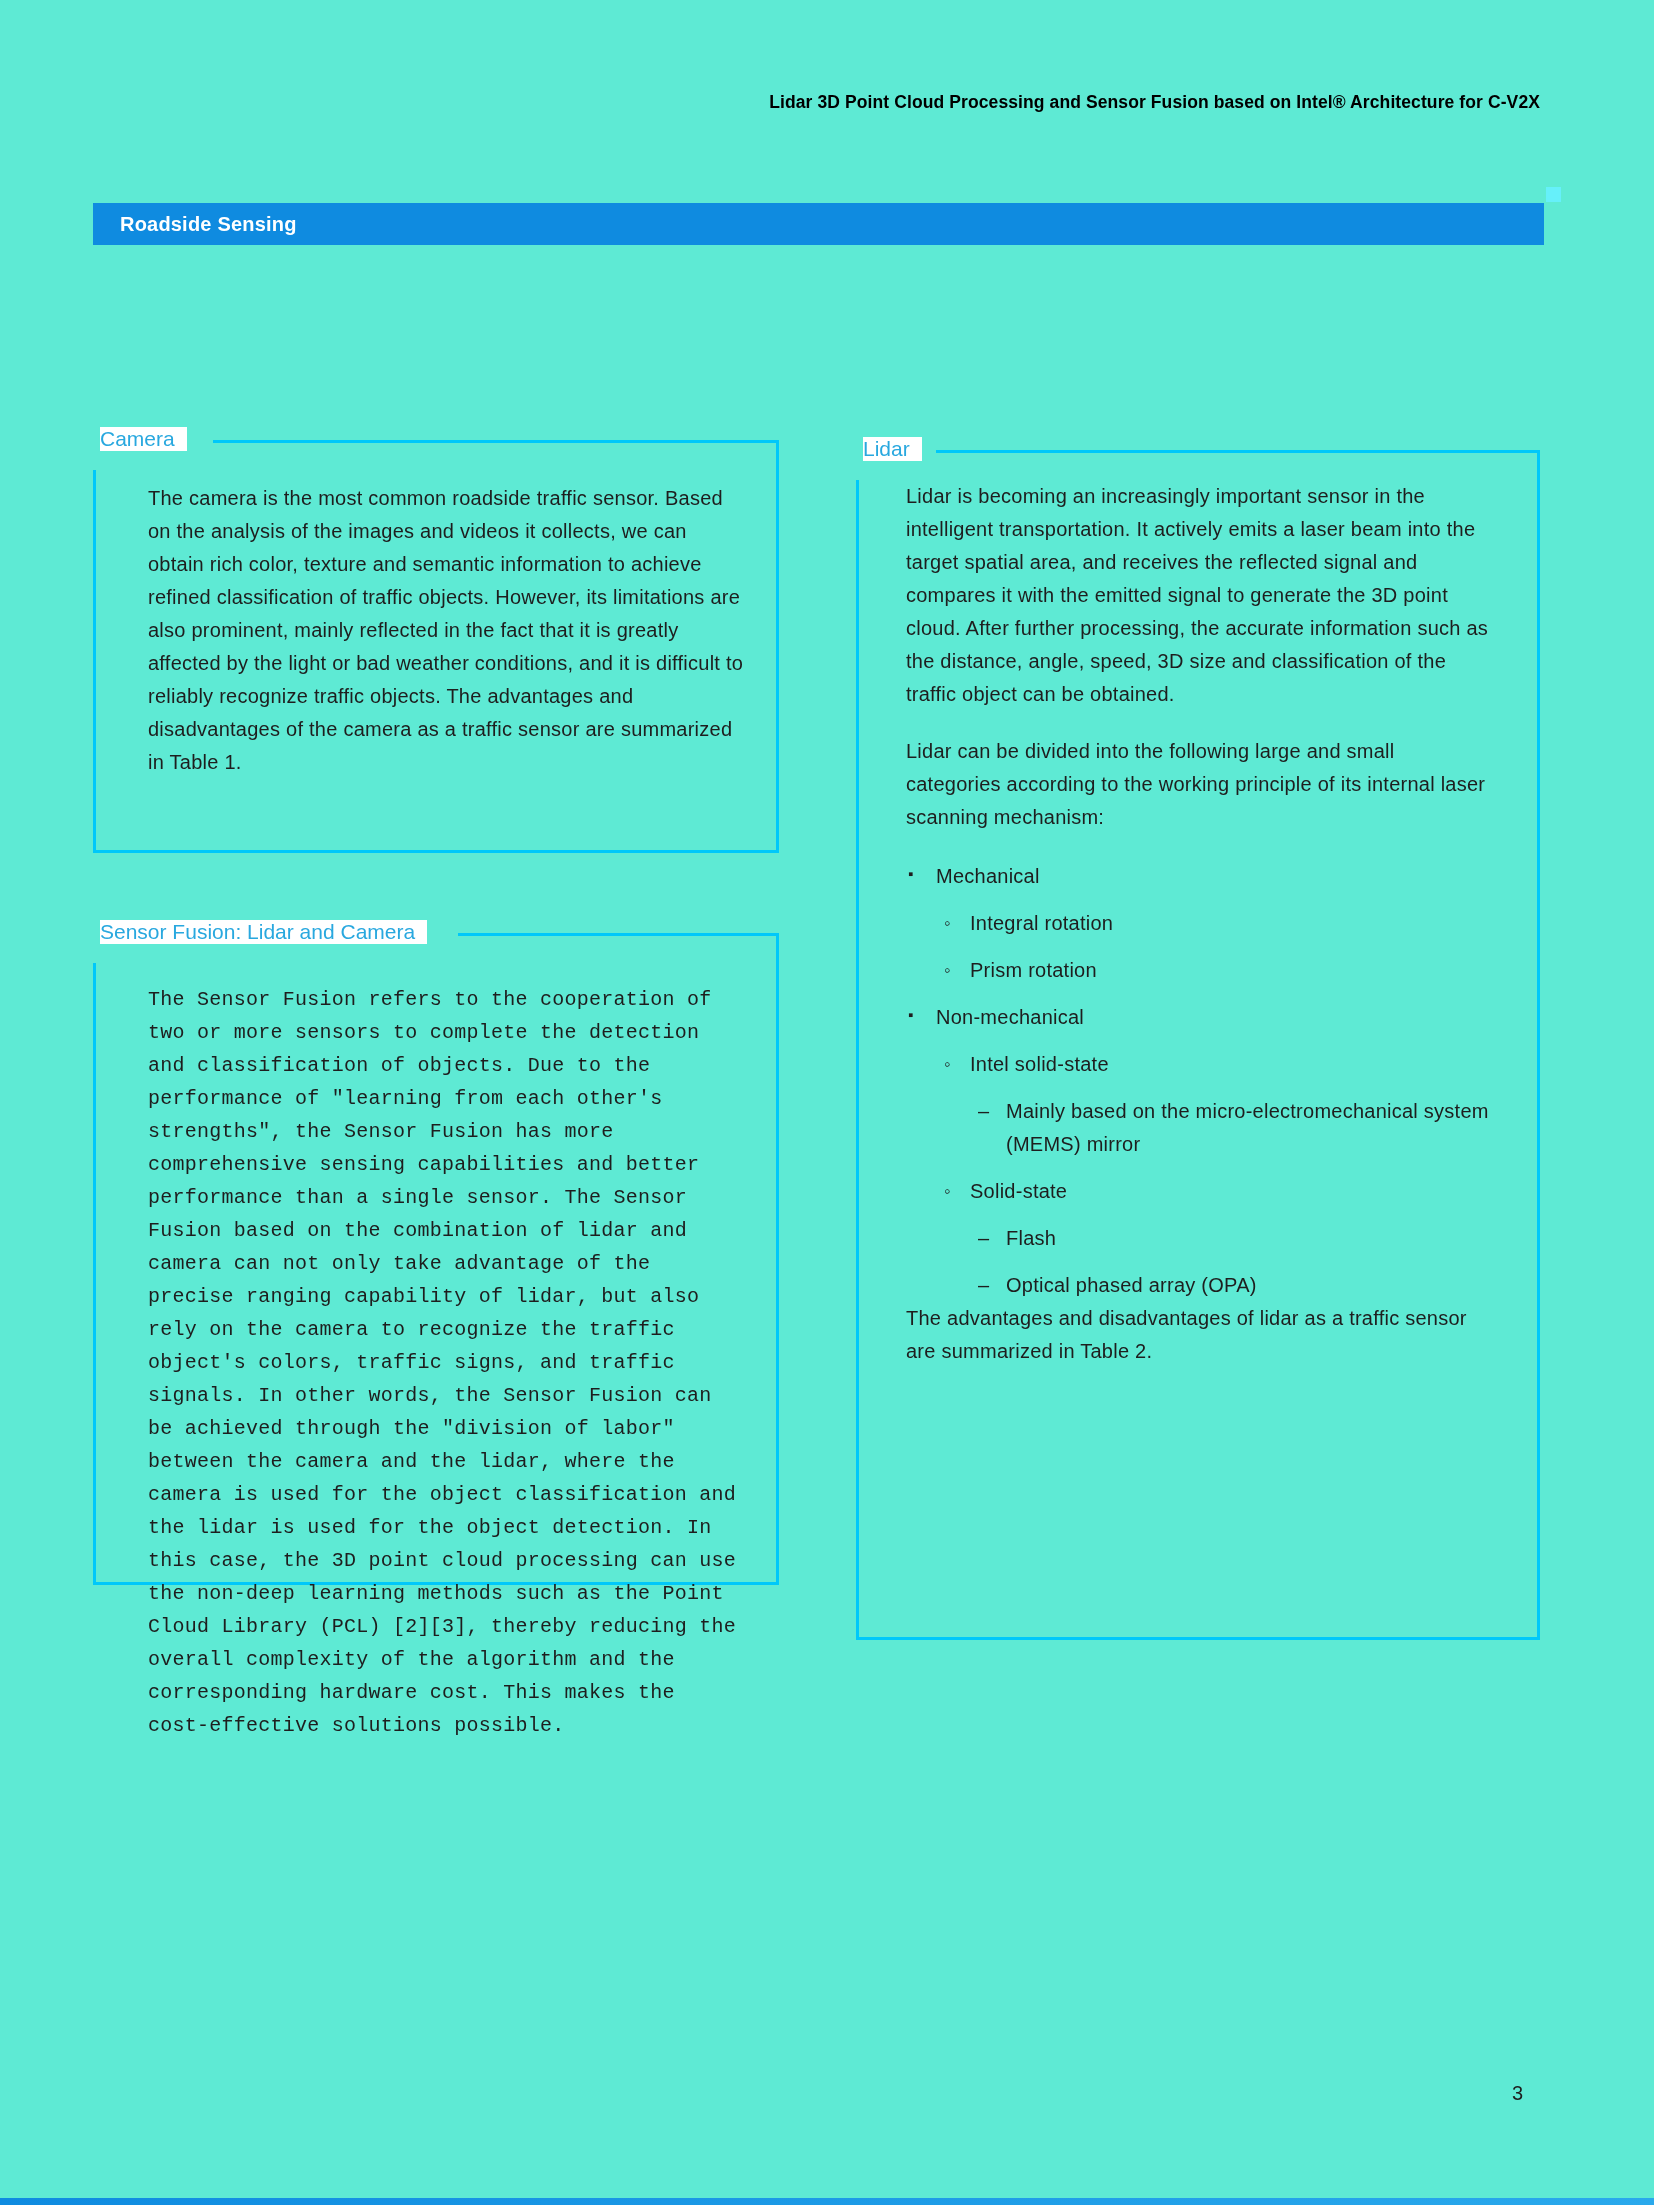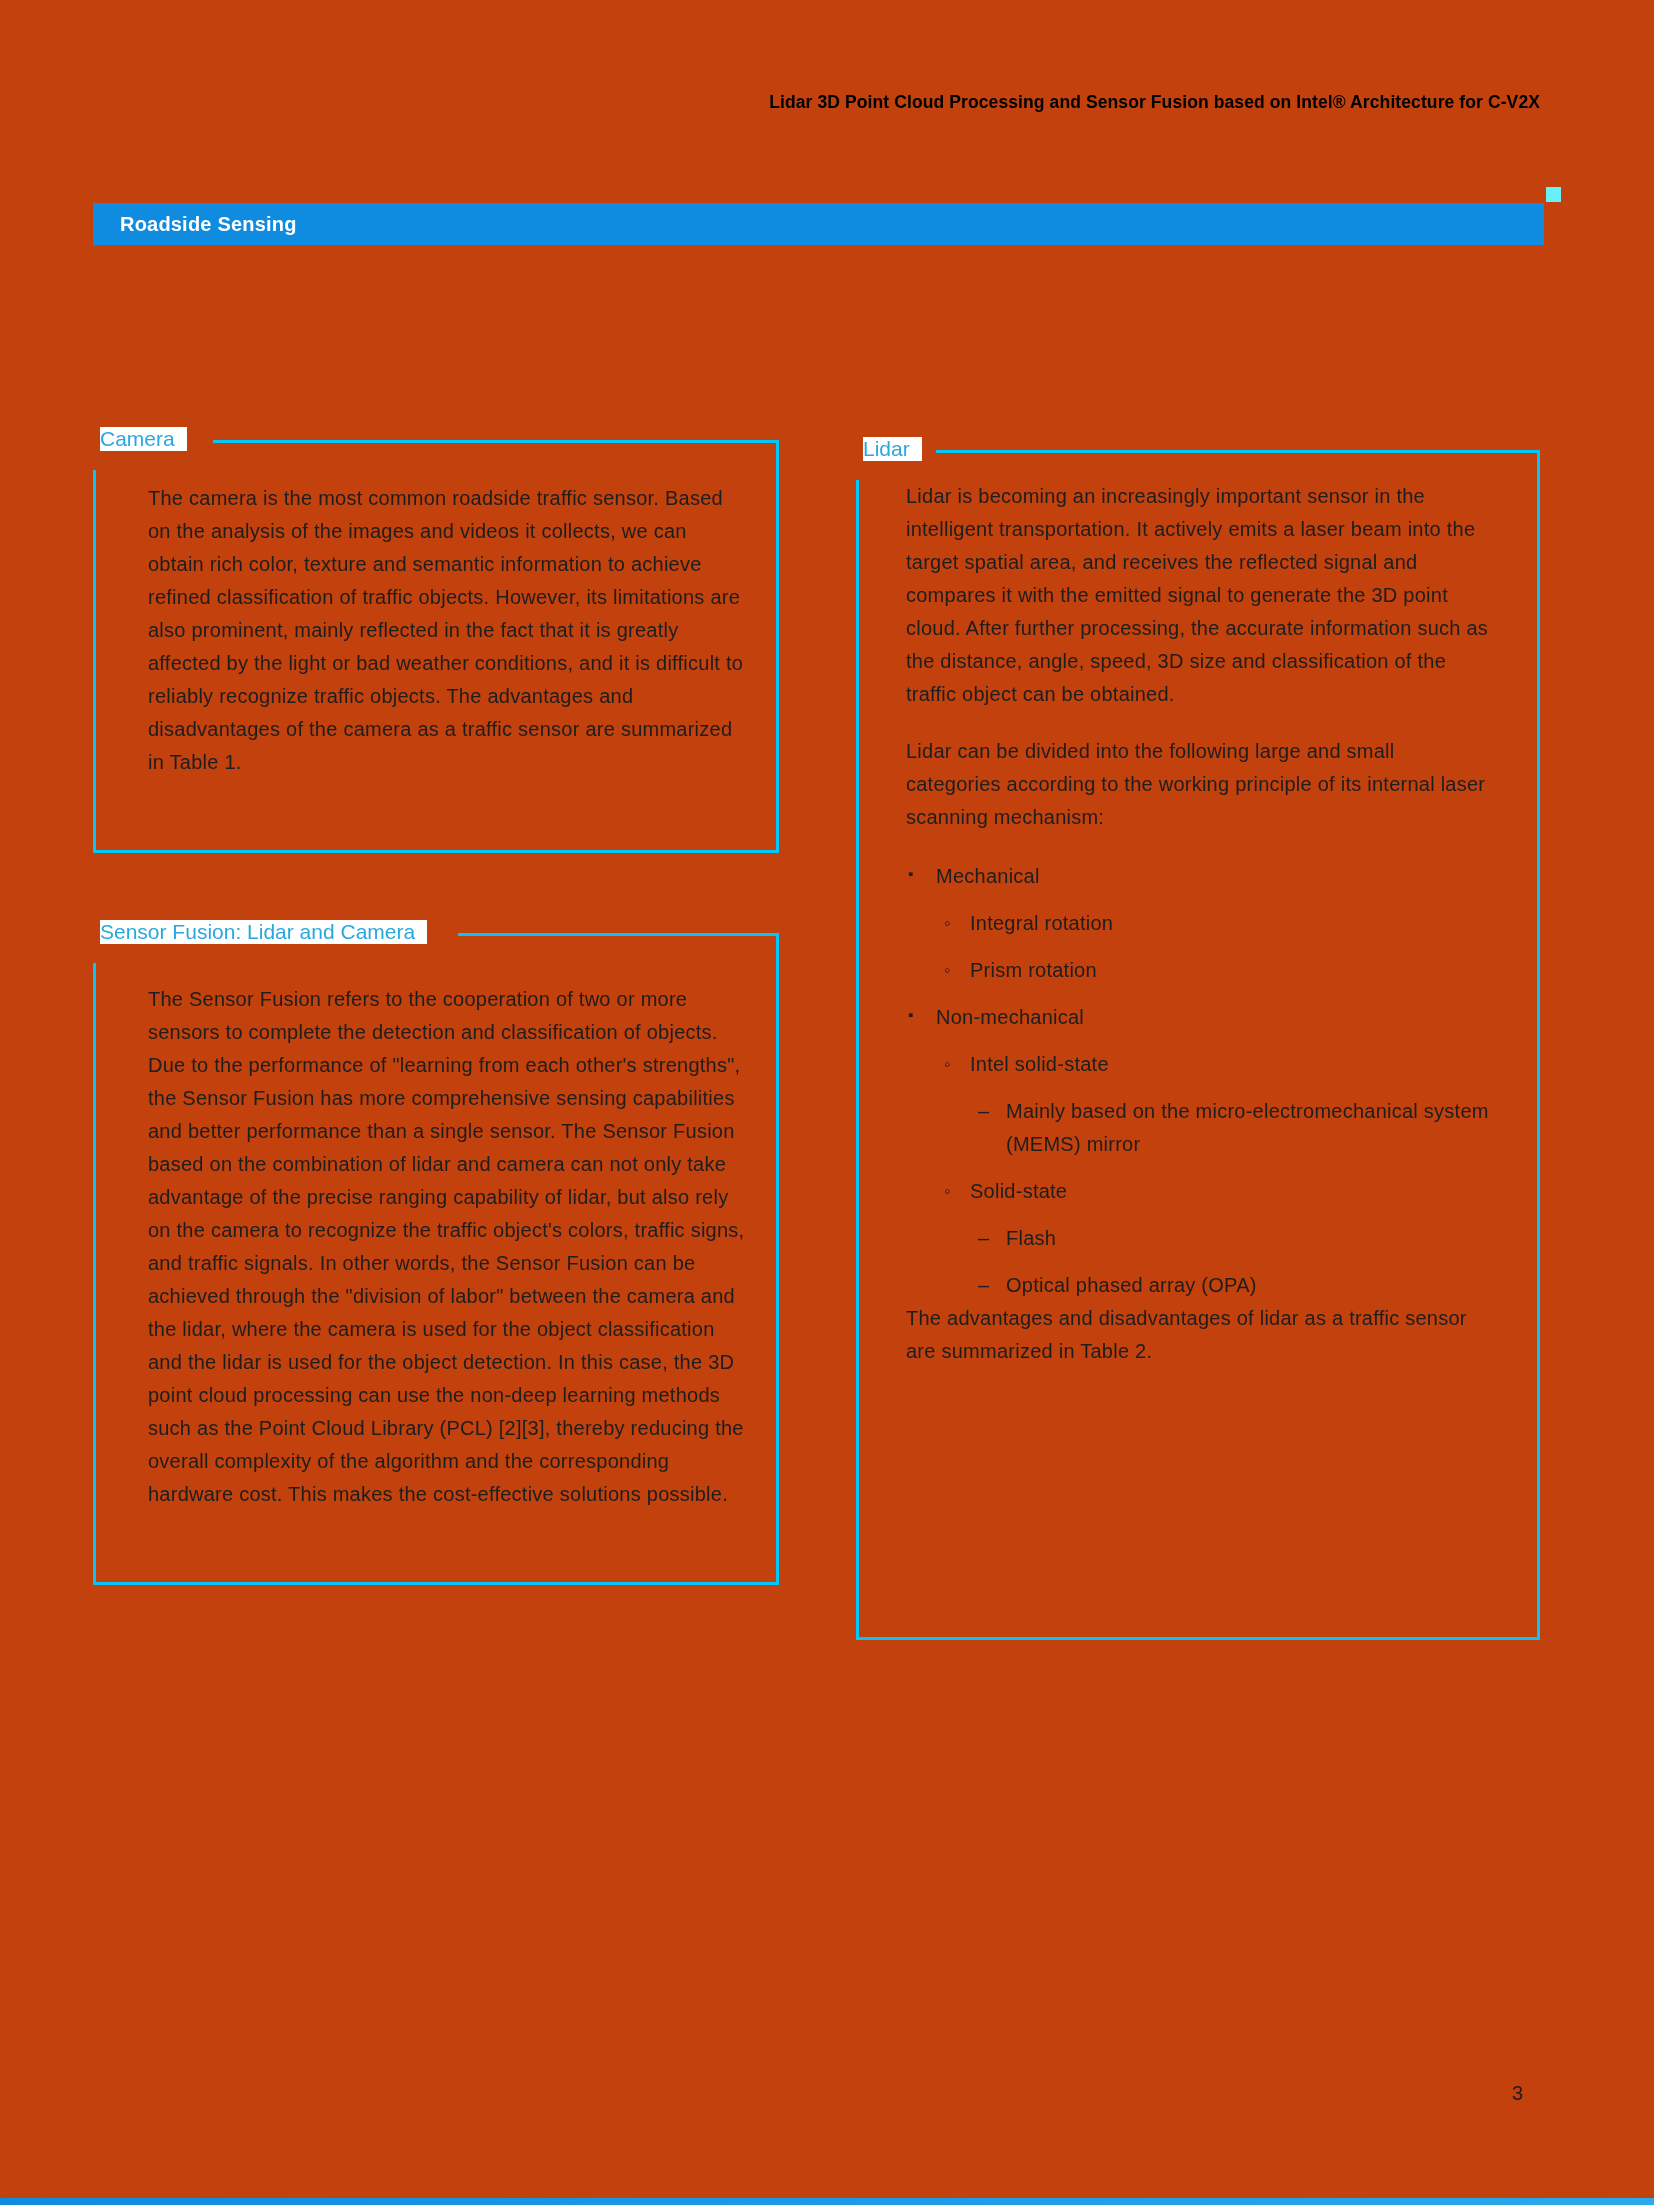--- a/index.html
+++ b/index.html
@@ -1,19 +1,19 @@
 <!DOCTYPE html>
 <html><head>
 <meta charset="utf-8">
 <style>
   html,body { margin:0; padding:0; background:#ffffff; }
   .page {
     position:relative;
     width:1654px; height:2205px;
-    background:#c2410c;
+    background:#5eead4;
     font-family:"Liberation Sans", sans-serif;
     color:#1e1e1e;
     overflow:hidden;
   }
   
   .header-title {
     position:absolute; top:92px; right:114px;
     font-size:17.5px; font-weight:bold; color:#000000;
     letter-spacing:0.1px;
   }
@@ -51,21 +51,21 @@
     font-size:20px; line-height:33px; letter-spacing:0.25px;
   }
   .panel .content p { margin:0 0 24px 0; }
 
   .panel-camera { left:93px; top:440px; width:686px; height:413px; }
   .panel-camera .edge-top { left:120px; }
   .panel-camera .content { padding:42px 32px 0 55px; }
 
   .panel-fusion { left:93px; top:933px; width:686px; height:652px; }
   .panel-fusion .edge-top { left:365px; }
-  .panel-fusion .content { padding:50px 32px 0 55px; }
+  .panel-fusion .content { padding:50px 32px 0 55px;font-family:Liberation Mono, monospace; }
 
   .panel-lidar { left:856px; top:450px; width:684px; height:1190px; }
   .panel-lidar .edge-top { left:80px; }
   .panel-lidar .content { padding:30px 45px 0 50px; }
 
   
   .lidar-list { list-style:none; margin:26px 0 0 0; padding:0; }
   .lidar-list li { position:relative; margin-top:14px; line-height:33px; }
   .lidar-list li:first-child { margin-top:0; }
   .li-1 { padding-left:30px; }

